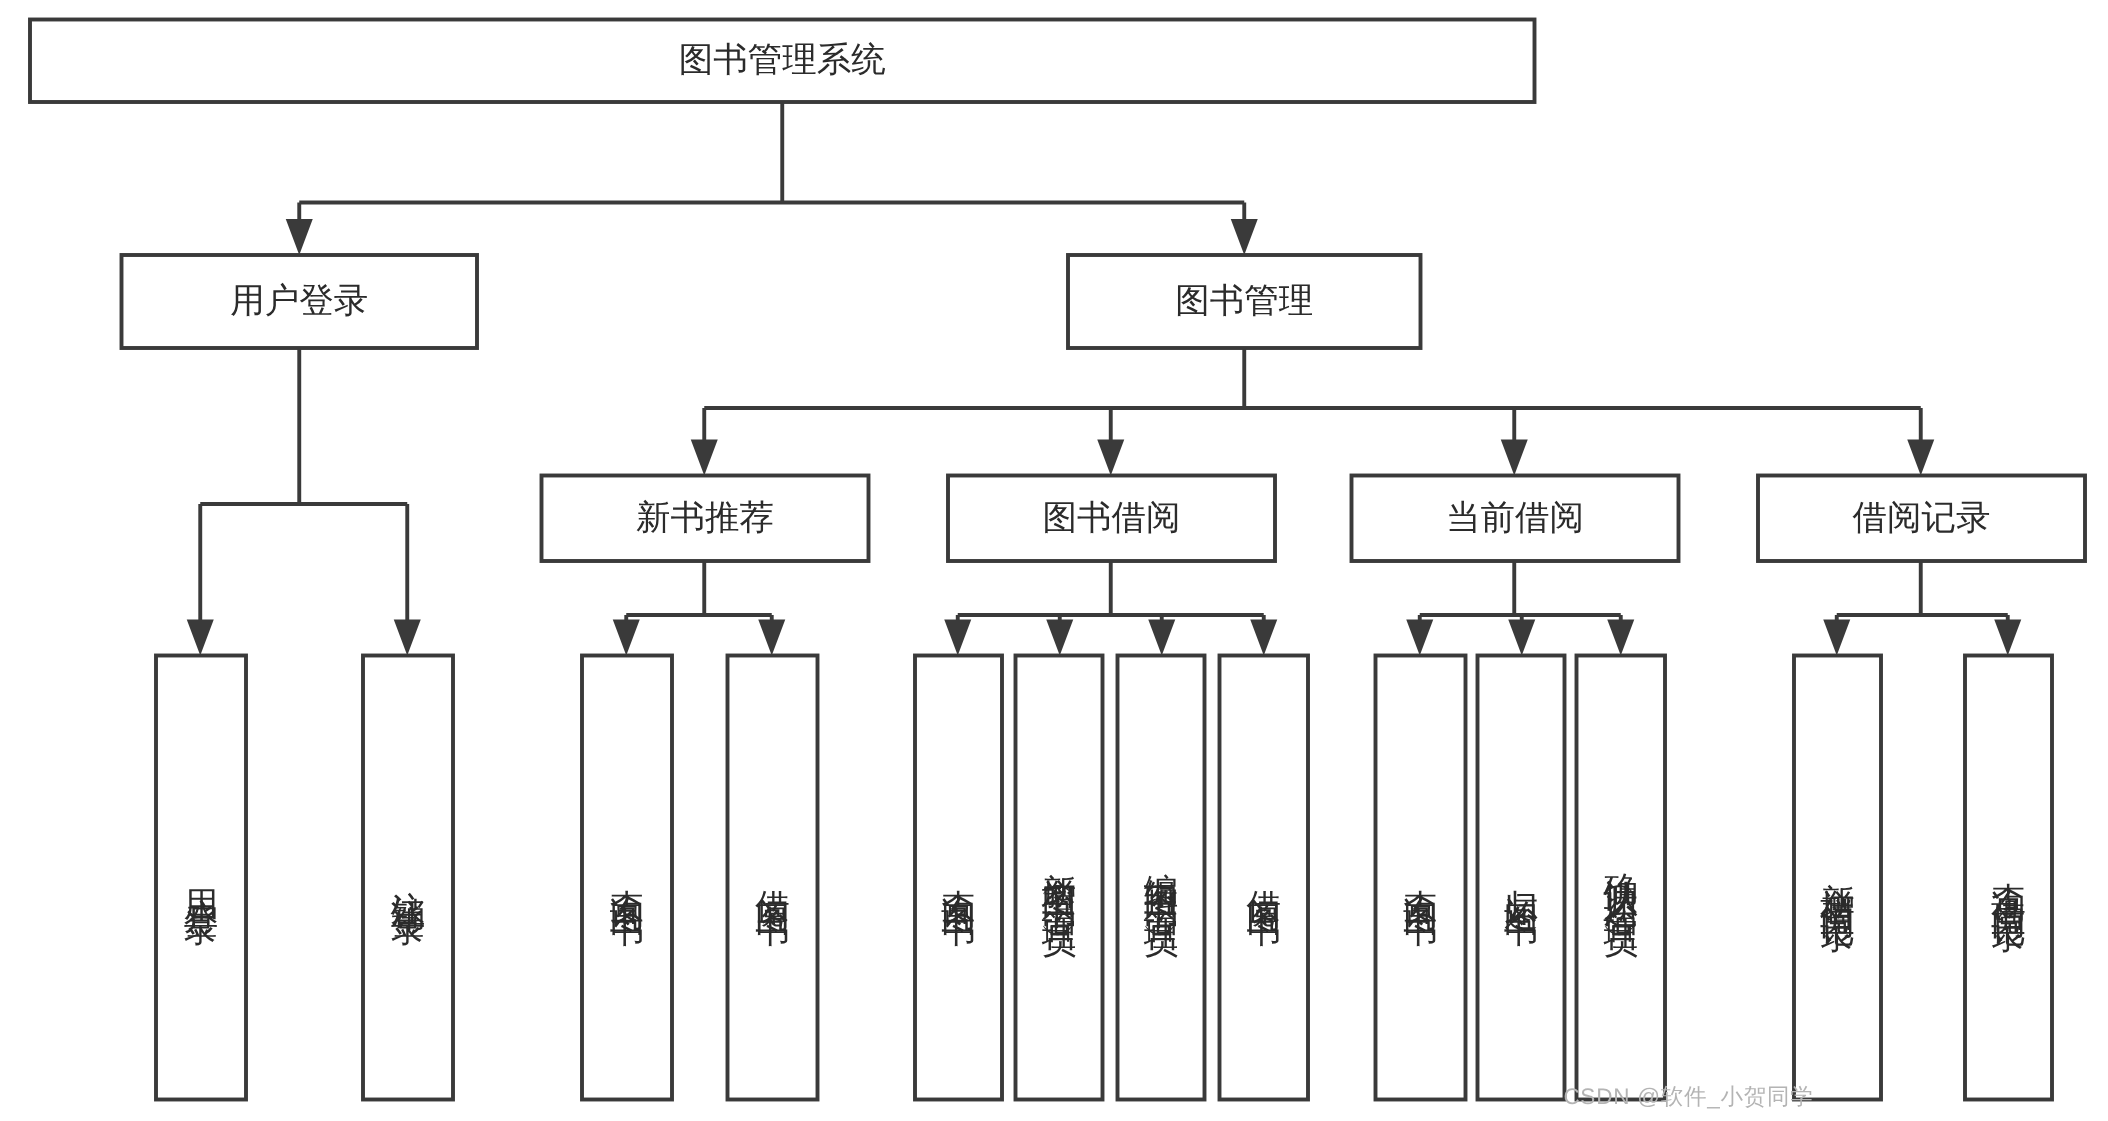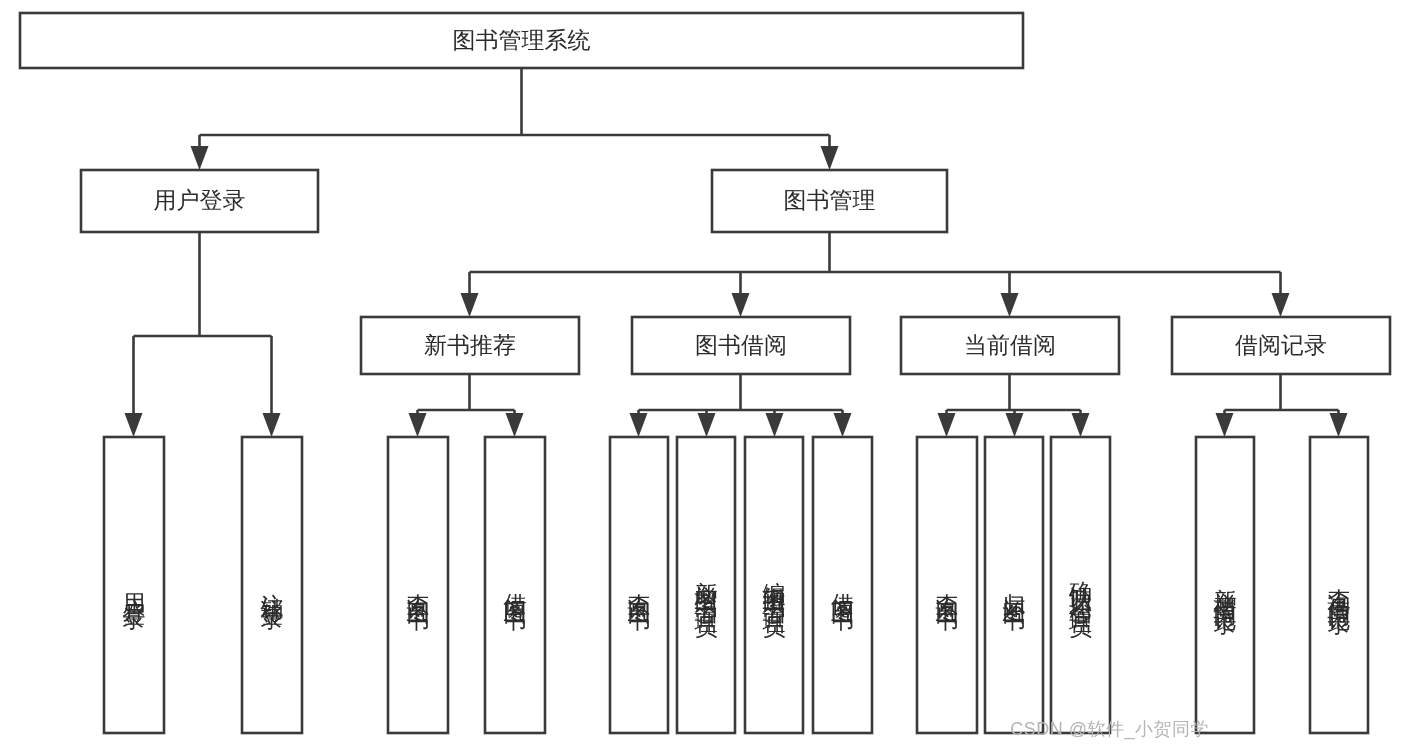--- a/index.html
+++ b/index.html
@@ -66,21 +66,21 @@
     letter-spacing: 5px;
     color: #2b2b2b;
     white-space: nowrap;
     text-align: center;
   }
   .watermark {
     position: absolute;
     right: 8px;
     bottom: 6px;
     font-family: "Liberation Sans", "DejaVu Sans", sans-serif;
-    font-size: 18px;
+    font-size: 15px;
     color: #b4b4b4;
     letter-spacing: 0.5px;
     white-space: nowrap;
     margin-top: 13px;
   }
 </style>
 </head>
 <body>
 
 <div id="diagram-root">

